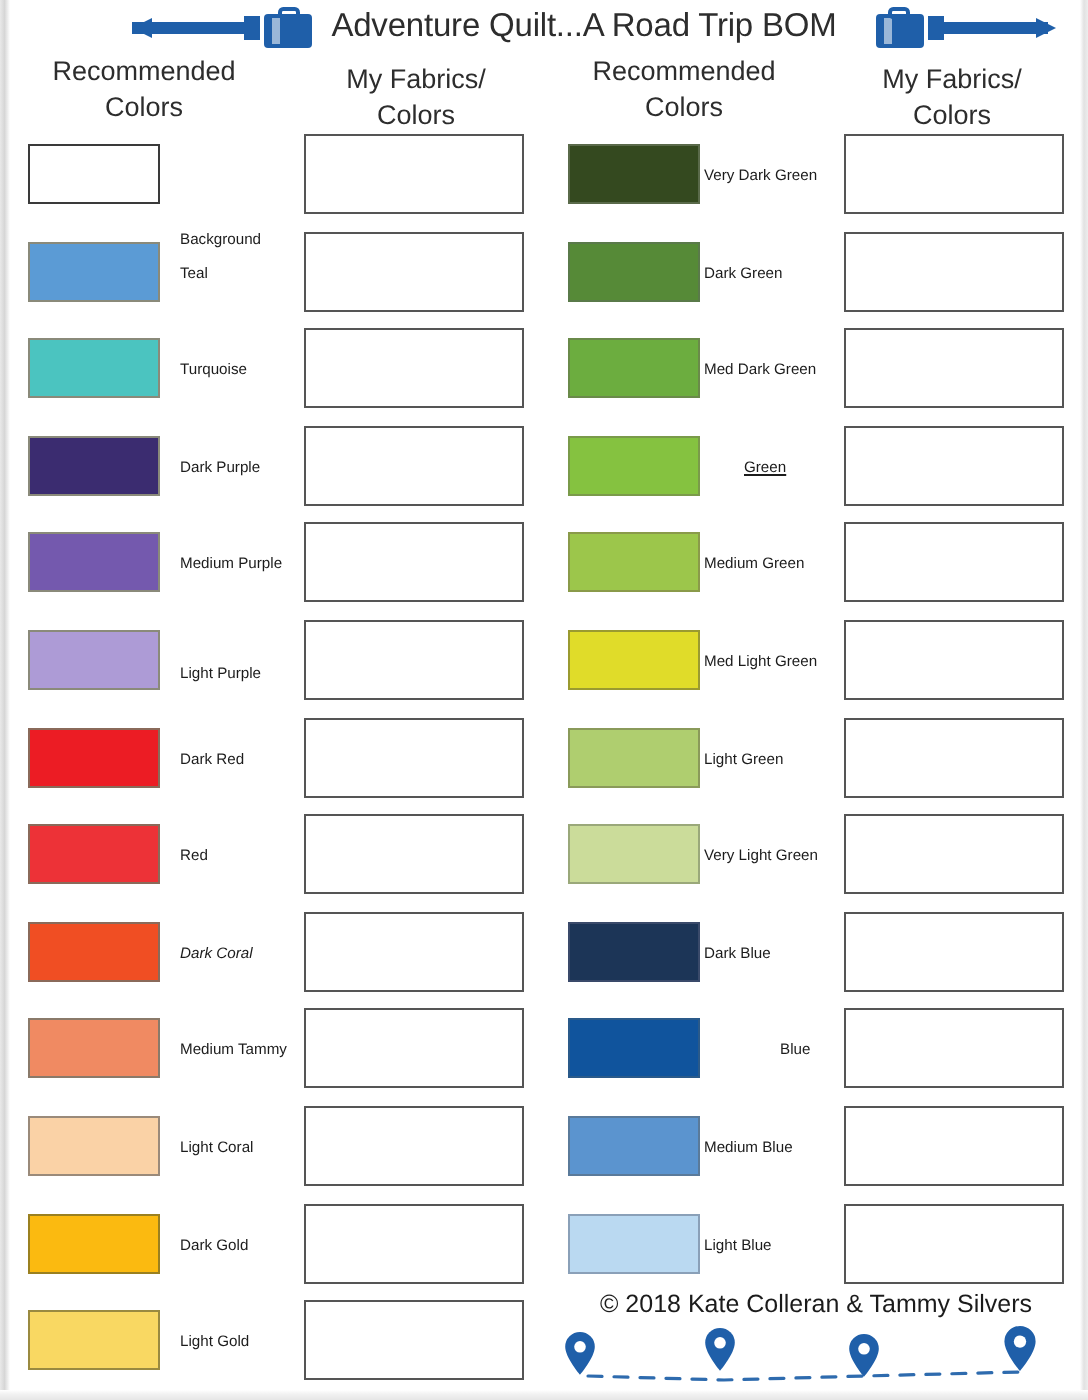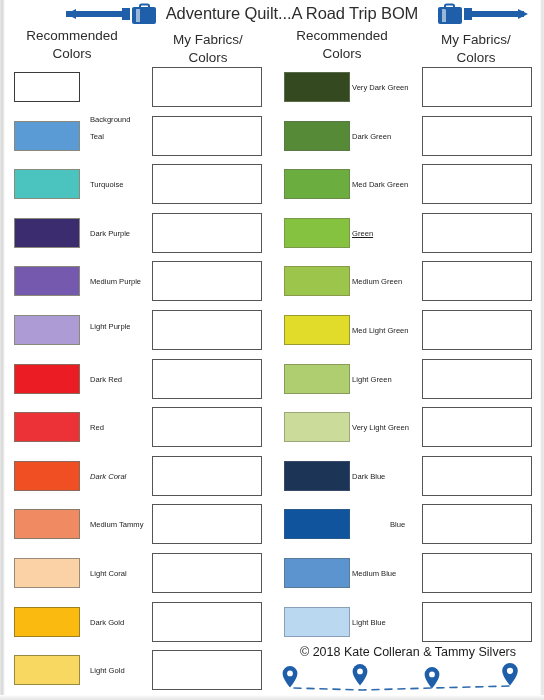--- a/index.html
+++ b/index.html
@@ -204,21 +204,21 @@
       <div class="swatch" style="left: 14px; top: 169.2px; background: rgb(75, 196, 192); border-color: rgb(138, 138, 122);"></div>
       <div class="swlabel" style="left: 90px; top: 180.2px;">Turquoise</div>
       <div class="fabbox" style="left: 152px; top: 164.2px;"></div>
       <div class="swatch" style="left: 14px; top: 217.8px; background: rgb(59, 44, 112); border-color: rgb(138, 138, 122);"></div>
       <div class="swlabel" style="left: 90px; top: 228.8px;">Dark Purple</div>
       <div class="fabbox" style="left: 152px; top: 212.8px;"></div>
       <div class="swatch" style="left: 14px; top: 266.4px; background: rgb(116, 89, 174); border-color: rgb(138, 138, 122);"></div>
       <div class="swlabel" style="left: 90px; top: 277.4px;">Medium Purple</div>
       <div class="fabbox" style="left: 152px; top: 261.4px;"></div>
       <div class="swatch" style="left: 14px; top: 315px; background: rgb(173, 155, 214); border-color: rgb(138, 138, 122);"></div>
-      <div class="swlabel" style="left: 90px; top: 322px; text-align: right;">Light Purple</div>
+      <div class="swlabel" style="left: 90px; top: 332px; text-align: right;">Light Purple</div>
       <div class="fabbox" style="left: 152px; top: 310px;"></div>
       <div class="swatch" style="left: 14px; top: 363.6px; background: rgb(236, 28, 36); border-color: rgb(138, 106, 90);"></div>
       <div class="swlabel" style="left: 90px; top: 374.6px;">Dark Red</div>
       <div class="fabbox" style="left: 152px; top: 358.6px;"></div>
       <div class="swatch" style="left: 14px; top: 412.2px; background: rgb(237, 50, 55); border-color: rgb(138, 106, 90);"></div>
       <div class="swlabel" style="left: 90px; top: 423.2px;">Red</div>
       <div class="fabbox" style="left: 152px; top: 407.2px;"></div>
       <div class="swatch" style="left: 14px; top: 460.8px; background: rgb(240, 78, 35); border-color: rgb(138, 106, 90);"></div>
       <div class="swlabel" style="left: 90px; top: 471.8px; font-style: italic;">Dark Coral</div>
       <div class="fabbox" style="left: 152px; top: 455.8px;"></div>
@@ -239,21 +239,21 @@
       <div class="swatch" style="left: 284px; top: 72px; background: rgb(52, 73, 31); border-color: rgb(90, 106, 74);"></div>
       <div class="swlabel" style="left: 352px; top: 83px;">Very Dark Green</div>
       <div class="fabbox" style="left: 422px; top: 67px;"></div>
       <div class="swatch" style="left: 284px; top: 120.6px; background: rgb(86, 138, 55); border-color: rgb(90, 122, 74);"></div>
       <div class="swlabel" style="left: 352px; top: 131.6px;">Dark Green</div>
       <div class="fabbox" style="left: 422px; top: 115.6px;"></div>
       <div class="swatch" style="left: 284px; top: 169.2px; background: rgb(108, 173, 63); border-color: rgb(106, 138, 74);"></div>
       <div class="swlabel" style="left: 352px; top: 180.2px;">Med Dark Green</div>
       <div class="fabbox" style="left: 422px; top: 164.2px;"></div>
       <div class="swatch" style="left: 284px; top: 217.8px; background: rgb(133, 194, 64); border-color: rgb(122, 154, 74);"></div>
-      <div class="swlabel" style="left: 352px; top: 228.8px; text-decoration: underline;">Green</div>
+      <div class="swlabel" style="left: 372px; top: 228.8px; text-decoration: underline;">Green</div>
       <div class="fabbox" style="left: 422px; top: 212.8px;"></div>
       <div class="swatch" style="left: 284px; top: 266.4px; background: rgb(156, 198, 75); border-color: rgb(138, 154, 74);"></div>
       <div class="swlabel" style="left: 352px; top: 277.4px; text-align: right;">Medium Green</div>
       <div class="fabbox" style="left: 422px; top: 261.4px;"></div>
       <div class="swatch" style="left: 284px; top: 315px; background: rgb(224, 220, 41); border-color: rgb(154, 154, 48);"></div>
       <div class="swlabel" style="left: 352px; top: 326px;">Med Light Green</div>
       <div class="fabbox" style="left: 422px; top: 310px;"></div>
       <div class="swatch" style="left: 284px; top: 363.6px; background: rgb(175, 206, 111); border-color: rgb(138, 154, 90);"></div>
       <div class="swlabel" style="left: 352px; top: 374.6px;">Light Green</div>
       <div class="fabbox" style="left: 422px; top: 358.6px;"></div>

